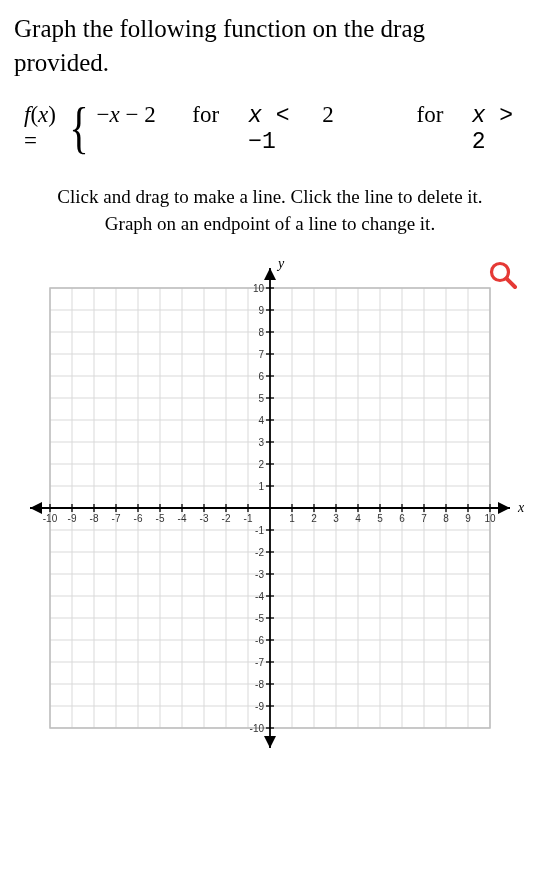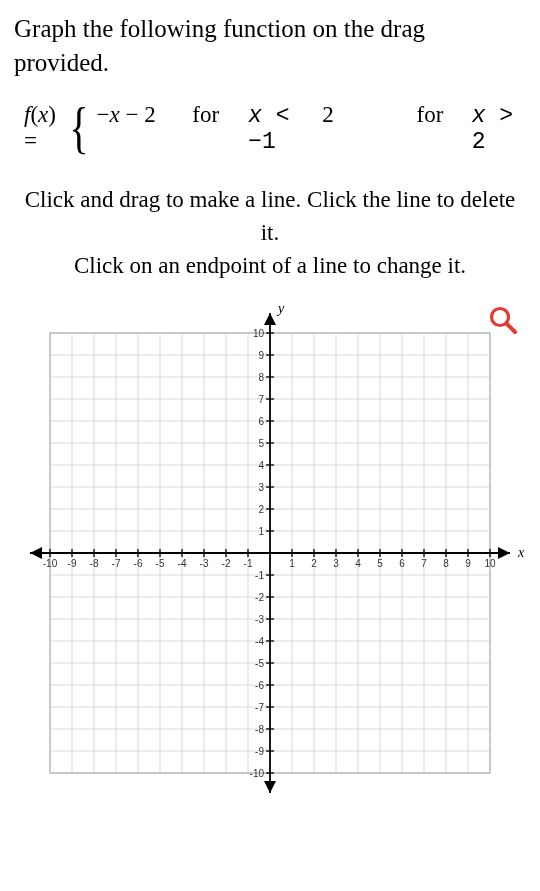--- a/index.html
+++ b/index.html
@@ -34,21 +34,21 @@
   }
   .cases { display: flex; flex-direction: row; gap: 8px; }
   .case-row { display: flex; align-items: baseline; }
   .case-expr { width: 120px; font-style: normal; }
   .case-expr .mi { font-style: italic; }
   .case-for { width: 70px; font-style: normal; }
   .case-cond { font-style: normal; font-family: Liberation Mono, monospace; }
   .case-cond .mi { font-style: italic; }
   .instructions {
     text-align: center;
-    font-size: 23px;
+    font-size: 19px;
     line-height: 1.45;
     margin: 10px 10px 14px 10px;
   }
   .graph-area {
     position: relative;
     width: 512px;
     margin: 0 auto;
   }
   .zoom-icon {
     position: absolute;
@@ -80,21 +80,21 @@
     <span class="case-row">
       <span class="case-expr">2</span>
       <span class="case-for">for</span>
       <span class="case-cond"><span class="mi">x</span> &gt; 2</span>
     </span>
   </span>
 </div>
 
 <div class="instructions">
   <span>Click and drag to make a line. Click the line to delete it.</span><br>
-  <span>Click on an endpoint of a line to change it.</span>
+  <span>Graph on an endpoint of a line to change it.</span>
 </div>
 
 <div class="graph-area">
   <div class="zoom-icon">
     <svg width="30" height="30" viewBox="0 0 30 30">
       <circle cx="12" cy="12" r="8.5" fill="none" stroke="#e53935" stroke-width="3.2"></circle>
       <line x1="18.5" y1="18.5" x2="27" y2="27" stroke="#e53935" stroke-width="4" stroke-linecap="round"></line>
     </svg>
   </div>
   <svg class="graph-svg" width="512" height="500" viewBox="0 0 512 500">

